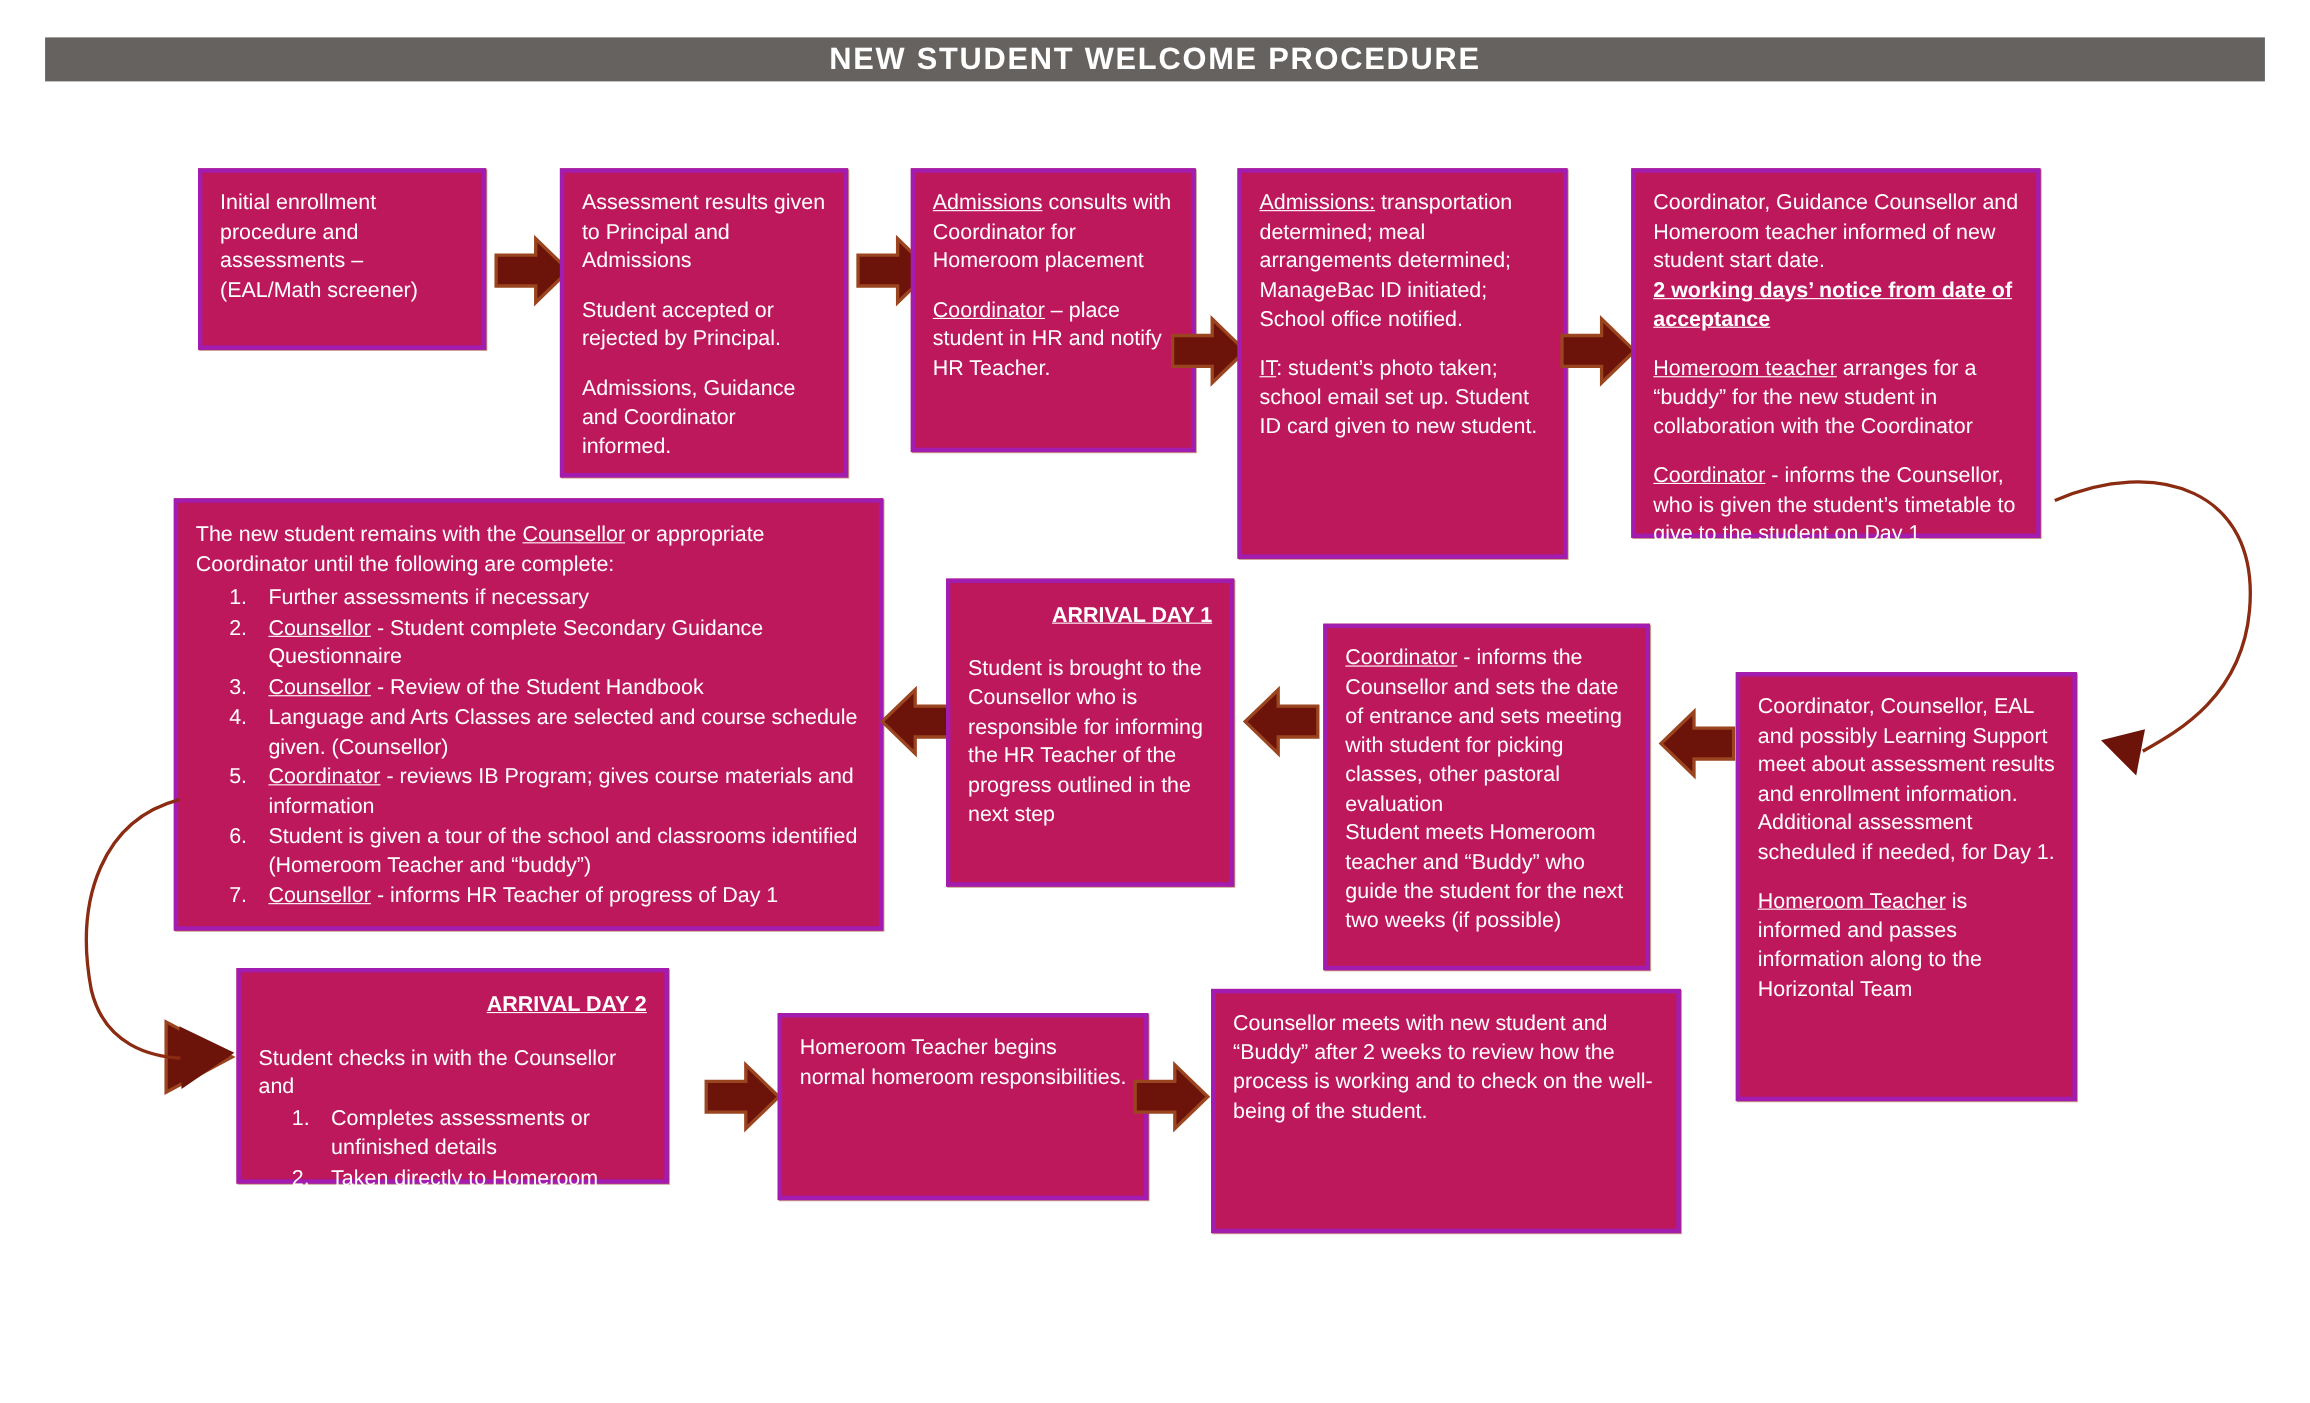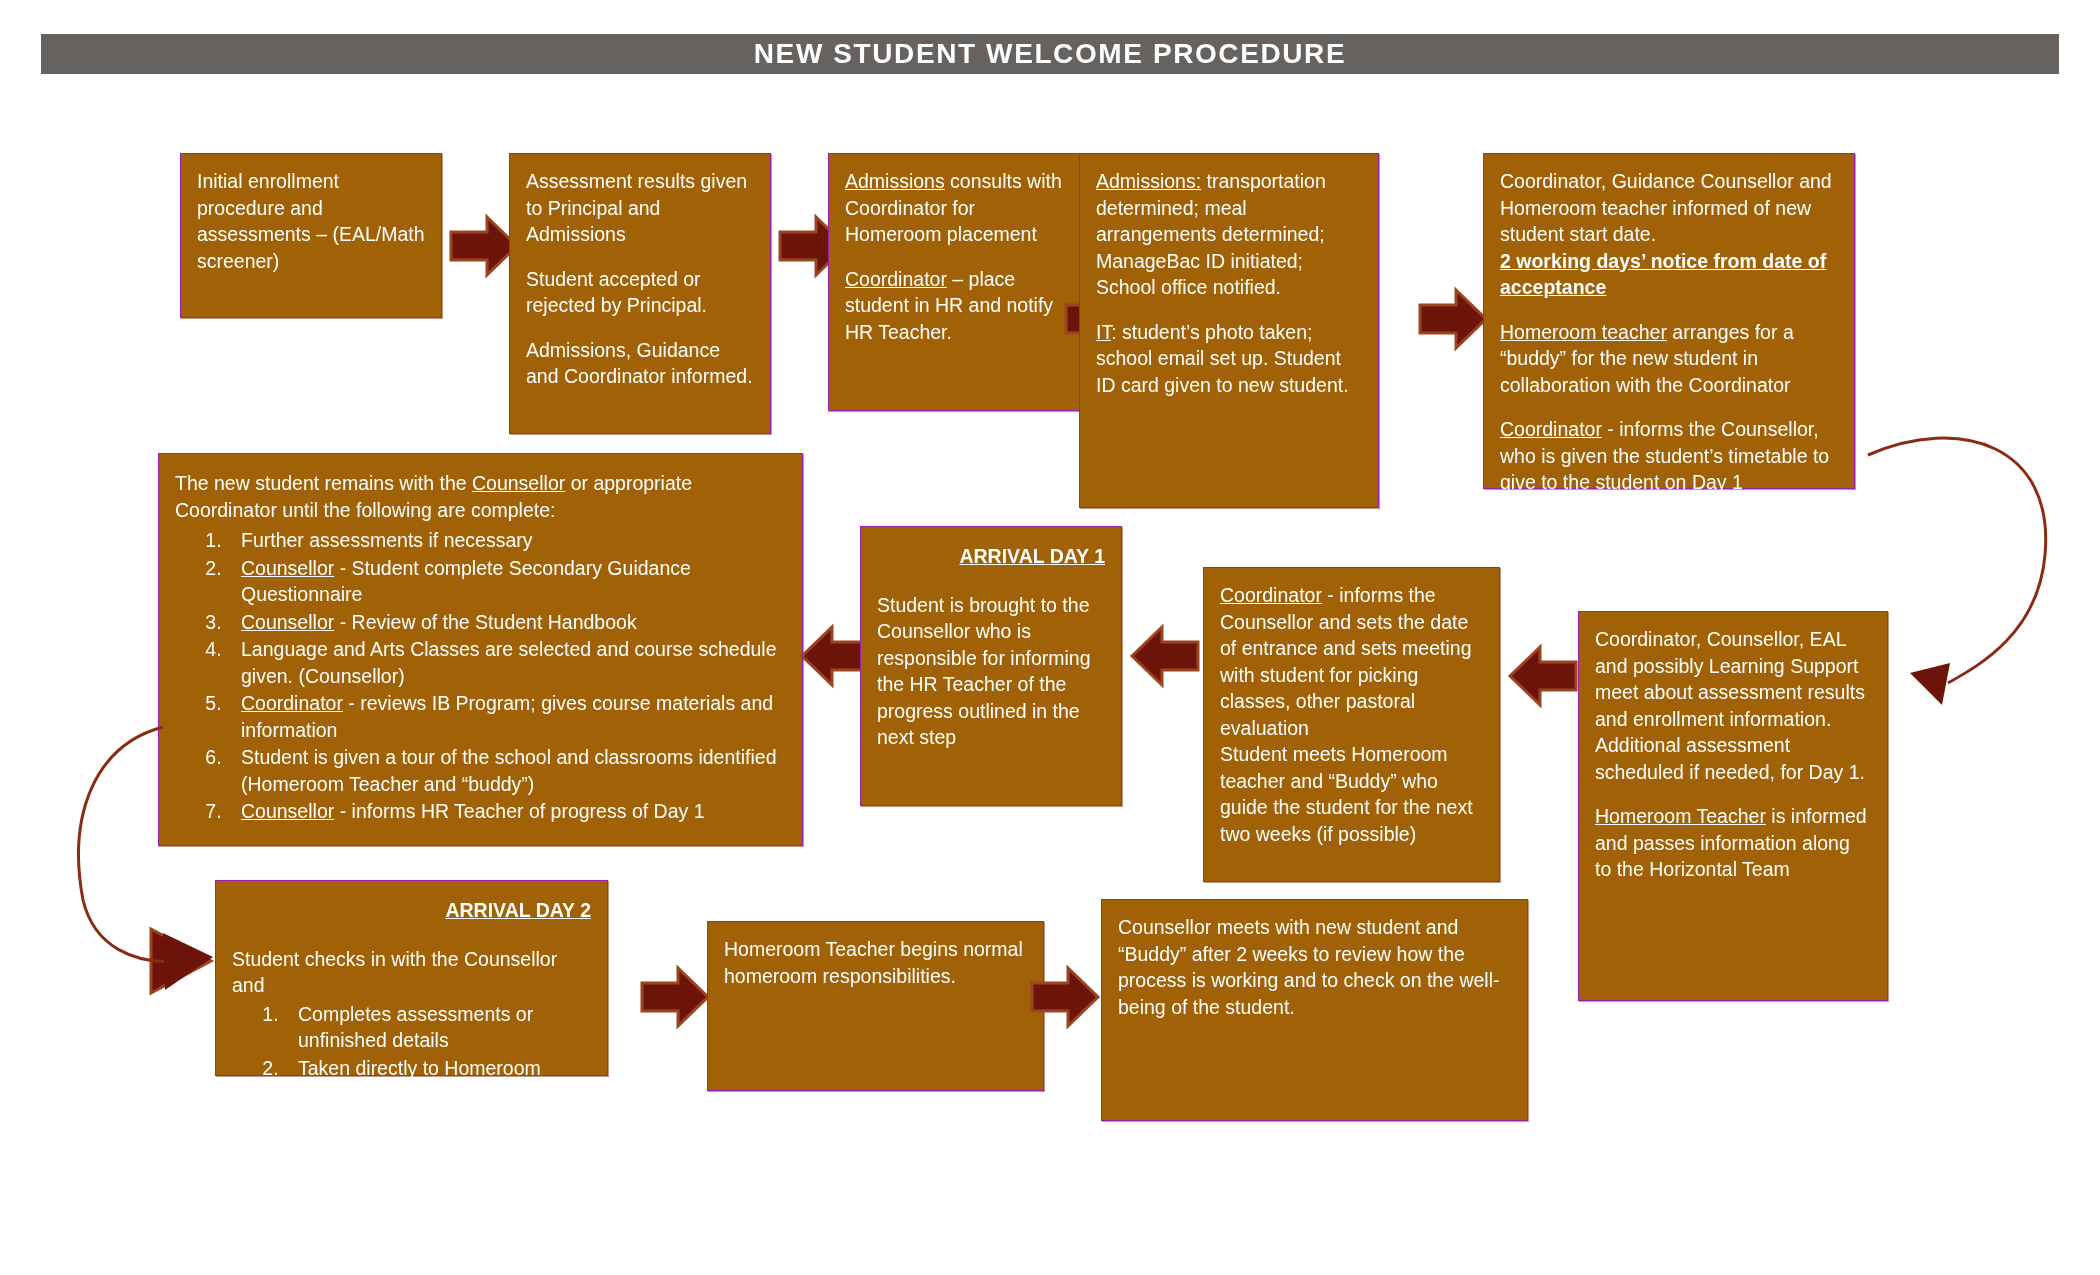--- a/index.html
+++ b/index.html
@@ -9,26 +9,26 @@
   
   .header-bar{
     position:absolute;left:41px;top:34px;width:2018px;height:40px;
     background:#666260;color:#ffffff;
     display:flex;align-items:center;justify-content:center;
     font-weight:bold;font-size:28px;letter-spacing:1.6px;
   }
 
   
   .box{
-    position:absolute;background:#a16207;color:#ffffff;
+    position:absolute;background:#be185d;color:#ffffff;
     box-sizing:border-box;
     font-size:19.5px;line-height:1.36;
     padding:14px 16px 10px 16px;
     box-shadow:1px 1px 0 rgba(150,70,40,.55);
-    border:1px solid #a21caf;
+    border:4px solid #a21caf;
   }
   .box p{margin:0 0 18px 0;}
   .box p:last-child{margin-bottom:0;}
   .u{text-decoration:underline;margin-top:40px;}
   .b{font-weight:bold;text-decoration:underline;}
   .ttl{display:block;text-align:right;font-weight:bold;
        text-decoration:underline;margin:0 0 22px 0;font-size:19.5px;}
 
   
   ol.steps{margin:0;padding-left:52px;}
@@ -79,21 +79,21 @@
     <span class="u">Coordinator</span><span> – place student in HR and notify HR Teacher.</span>
   </p>
 </div>
 
 <div class="arrow" style="left:1064px;top:288px;width:70px;height:62px;">
   <svg width="70" height="62" viewBox="0 0 70 62">
     <polygon points="2,17 38,17 38,2 68,31 38,60 38,45 2,45" fill="#6C1409" stroke="#9B4520" stroke-width="3"></polygon>
   </svg>
 </div>
 
-<div class="box" style="left:1079px;top:153px;width:300px;height:355px;">
+<div class="box" style="left:1125px;top:153px;width:300px;height:355px;">
   <p>
     <span class="u">Admissions:</span><span> transportation determined; meal arrangements determined; ManageBac ID initiated; School office notified.</span>
   </p>
   <p>
     <span class="u">IT</span><span>:  student’s photo taken; school email set up. Student ID card given to new student.</span>
   </p>
 </div>
 
 <div class="arrow" style="left:1418px;top:288px;width:70px;height:62px;">
   <svg width="70" height="62" viewBox="0 0 70 62">

